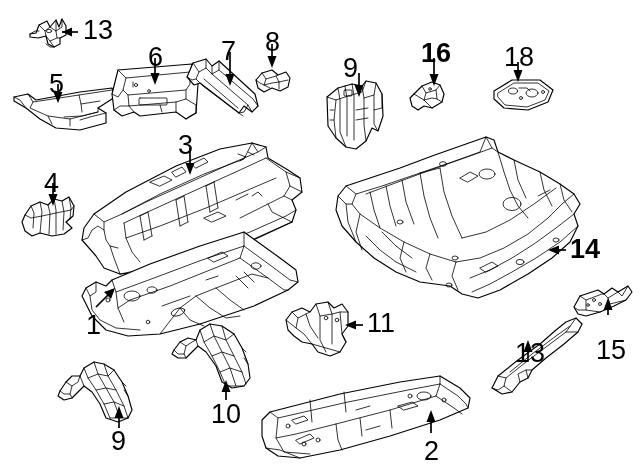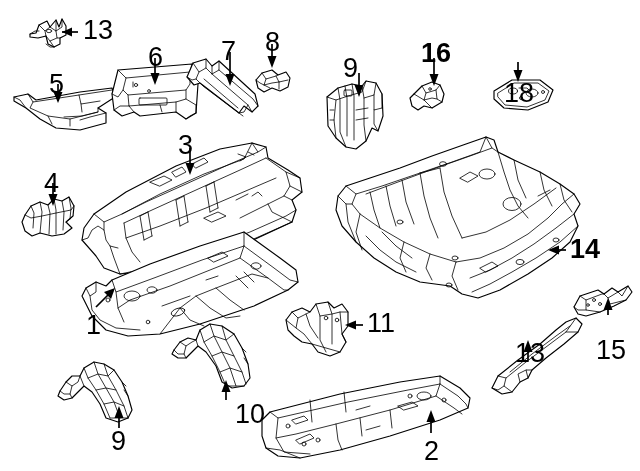--- a/index.html
+++ b/index.html
@@ -493,23 +493,23 @@
 
   <div class="callout-label" style="left:86px;  top:312px;">1</div>
   <div class="callout-label" style="left:424px; top:438px;">2</div>
   <div class="callout-label" style="left:178px; top:132px;">3</div>
   <div class="callout-label" style="left:44px;  top:170px;">4</div>
   <div class="callout-label" style="left:49px;  top:71px;">5</div>
   <div class="callout-label" style="left:148px; top:44px;">6</div>
   <div class="callout-label" style="left:221px; top:38px;">7</div>
   <div class="callout-label" style="left:265px; top:29px;">8</div>
   <div class="callout-label" style="left:111px; top:428px;">9</div>
-  <div class="callout-label" style="left:211px; top:401px;margin-left:24px;">10</div>
+  <div class="callout-label" style="left:211px; top:401px;">10</div>
   <div class="callout-label" style="left:367px; top:310px;">11</div>
   <div class="callout-label" style="left:83px;  top:17px;">13</div>
   <div class="callout-label" style="left:515px; top:340px;">13</div>
   <div class="callout-label" style="left:570px; top:236px;font-weight:bold;">14</div>
   <div class="callout-label" style="left:596px; top:316px;margin-top:21px;">15</div>
   <div class="callout-label" style="left:421px; top:40px;font-weight:bold;">16</div>
   <div class="callout-label" style="left:343px; top:55px;">9</div>
-  <div class="callout-label" style="left:504px; top:44px;margin-top:36px;">18</div>
+  <div class="callout-label" style="left:504px; top:44px;">18</div>
 
 </div>
 
 </body></html>

